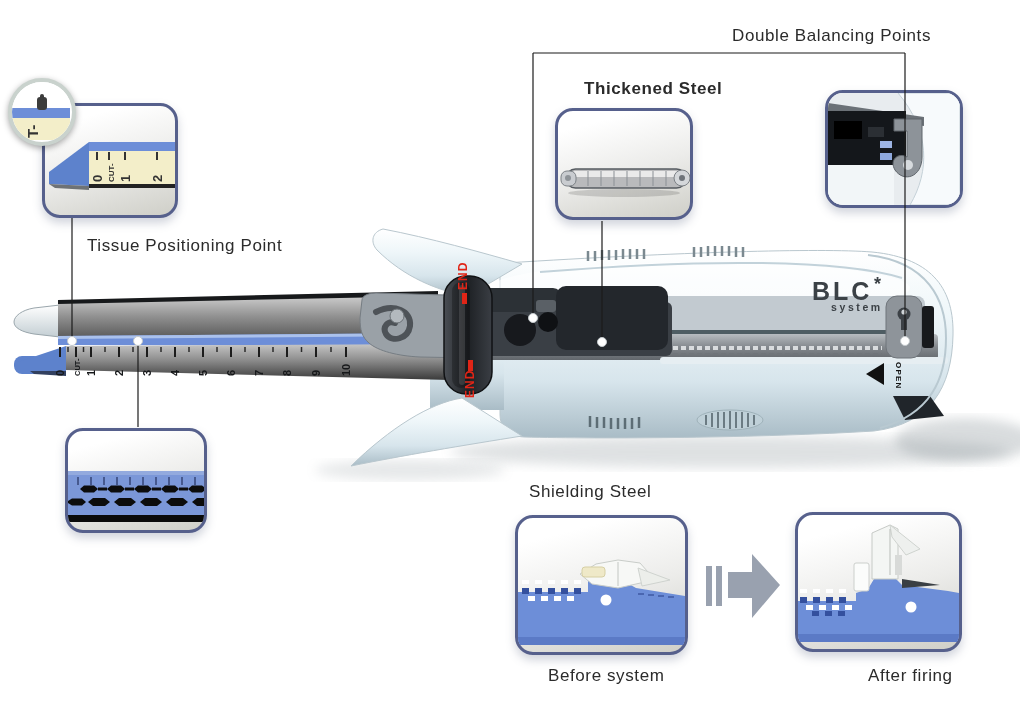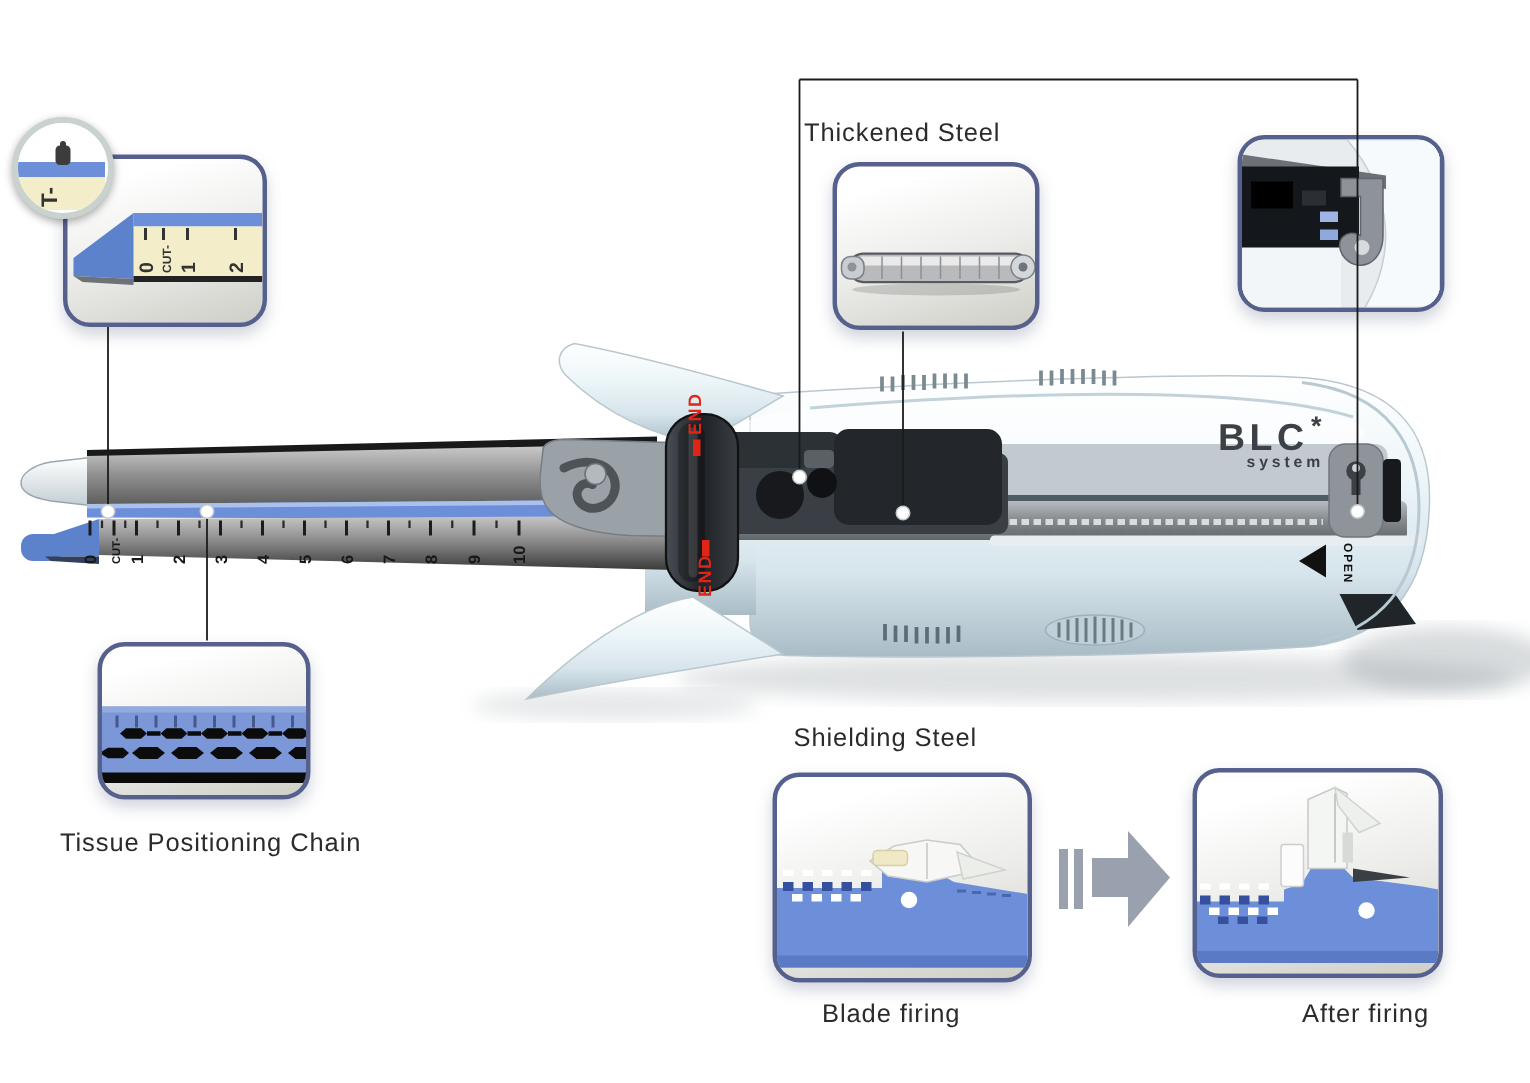--- a/index.html
+++ b/index.html
@@ -436,18 +436,19 @@
     </g>
     <g fill="#ffffff" stroke="#c3c9cc" stroke-width="1">
       <circle cx="72" cy="341" r="4.5"></circle>
       <circle cx="138" cy="341" r="4.5"></circle>
       <circle cx="533" cy="318" r="4.5"></circle>
       <circle cx="602" cy="342" r="4.5"></circle>
       <circle cx="905" cy="341" r="4.5"></circle>
     </g>
   </svg>
 
-  <div class="label" style="left:536px;top:79px;">Thickened Steel</div>
-  <div class="label" style="left:40px;top:552px;">Tissue Positioning Chain</div>
+  <div class="label" style="left:732px;top:26px;">Double Balancing Points</div>
+  <div class="label" style="left:584px;top:79px;font-weight:bold;">Thickened Steel</div>
+  <div class="label" style="left:87px;top:236px;">Tissue Positioning Point</div>
   <div class="label" style="left:529px;top:482px;">Shielding Steel</div>
-  <div class="label" style="left:548px;top:666px;">Blade firing</div>
+  <div class="label" style="left:548px;top:666px;">Before system</div>
   <div class="label" style="left:826px;top:666px;margin-left:42px;">After firing</div>
 </div>
 
 </body></html>

